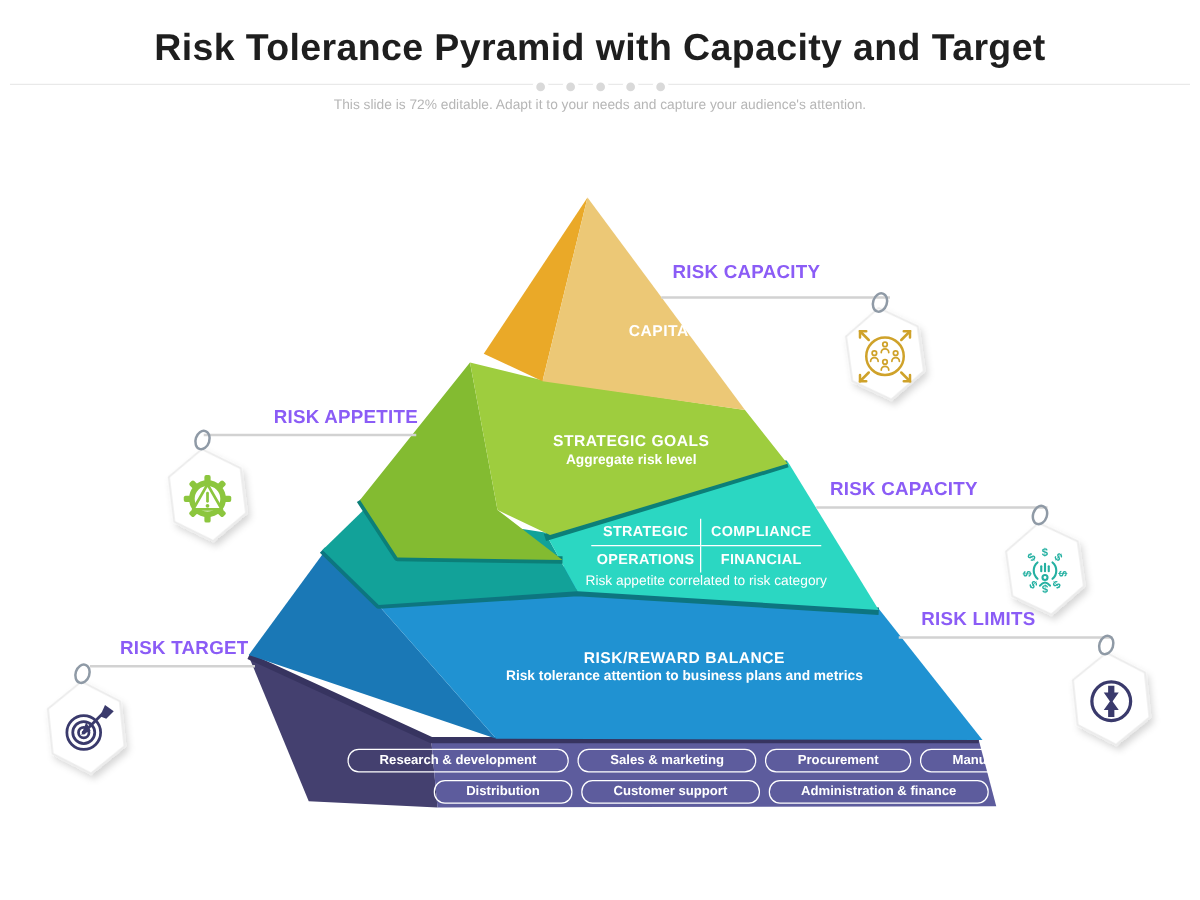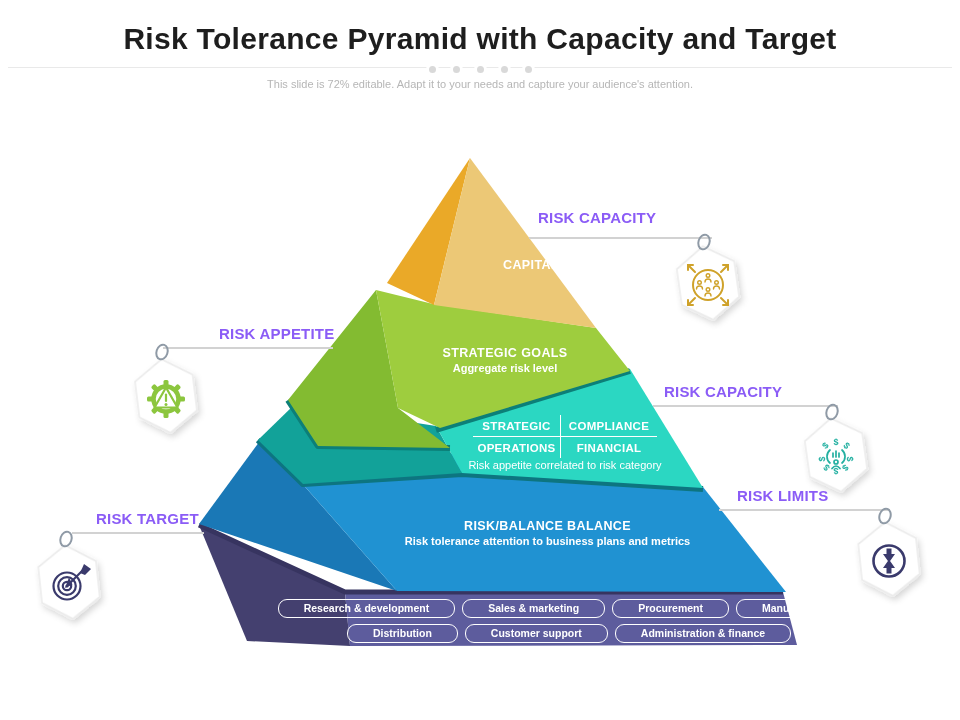--- a/index.html
+++ b/index.html
@@ -187,21 +187,21 @@
 
   <div class="abs" id="cat-grid">
     <div class="cell r1 c1">STRATEGIC</div>
     <div class="cell r1">COMPLIANCE</div>
     <div class="cell c1">OPERATIONS</div>
     <div class="cell">FINANCIAL</div>
   </div>
   <div class="abs tier-text" style="left:450px;top:459px;width:230px;font-size:11px">Risk appetite correlated to risk category</div>
 
   <div class="abs tier-text" style="left:400px;top:519px;width:295px">
-    <div class="tier-heading">RISK/BALANCE BALANCE</div>
+    <div class="tier-heading">RISK/REWARD BALANCE</div>
     <div class="tier-sub">Risk tolerance attention to business plans and metrics</div>
   </div>
 
   <div class="abs" id="badges">
     <div class="badge-row">
       <span class="badge">Research &amp; development</span>
       <span class="badge">Sales &amp; marketing</span>
       <span class="badge">Procurement</span>
       <span class="badge">Manufacturing</span>
     </div>

